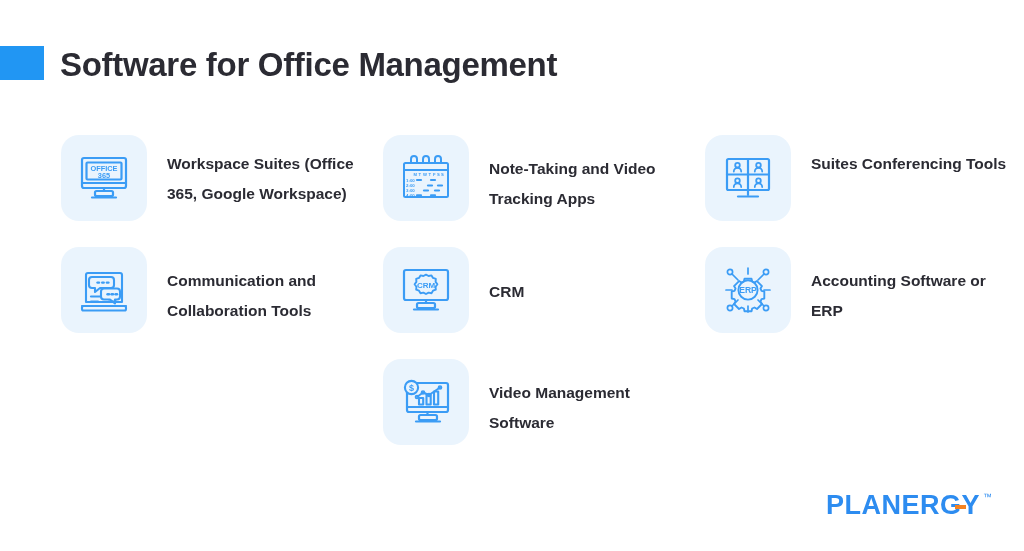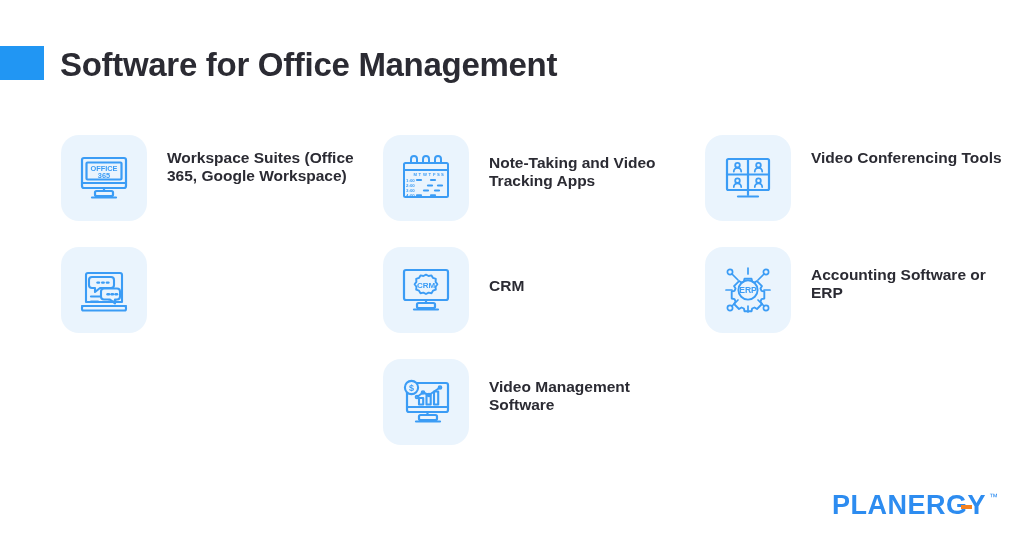--- a/index.html
+++ b/index.html
@@ -66,33 +66,33 @@
     border-radius: 18px;
     background: #eaf4fd;
     flex: 0 0 auto;
     display: flex;
     align-items: center;
     justify-content: center;
   }
   .cell-label {
     margin-left: 20px;
     font-size: 15.5px;
-    line-height: 18px;
+    line-height: 30px;
     color: #2b2b33;
     font-weight: bold;
     padding-top: 14px;
     max-width: 200px;
   }
   .cell-label.two-line { padding-top: 19px; }
   .cell-label.one-line { padding-top: 30px; }
 
   
   .footer-logo {
     position: absolute;
-    right: 26px;
+    right: 32px;
     bottom: 30px;
     display: flex;
     align-items: flex-start;
   }
   .logo-text {
     font-size: 27px;
     font-weight: bold;
     letter-spacing: 0.5px;
     color: #2d8cf0;
     position: relative;
@@ -192,21 +192,21 @@
             <path d="M34.8 21.5 a3.7 3.7 0 0 1 7.4 0"></path>
             <circle cx="17.5" cy="30.7" r="2.3"></circle>
             <path d="M13.8 37 a3.7 3.7 0 0 1 7.4 0"></path>
             <circle cx="38.5" cy="30.7" r="2.3"></circle>
             <path d="M34.8 37 a3.7 3.7 0 0 1 7.4 0"></path>
           </g>
           <line x1="28" y1="40" x2="28" y2="45"></line>
           <line x1="18" y1="46.5" x2="38" y2="46.5"></line>
         </svg>
       </div>
-      <div class="cell-label">Video Conferencing Tools</div>
+      <div class="cell-label">Suites Conferencing Tools</div>
     </div>
   </div>
 
   <div class="row">
 
     <div class="cell">
       <div class="icon-tile">
         <svg width="56" height="56" viewBox="0 0 56 56" fill="none" stroke="#3b9cf5" stroke-width="2.1" stroke-linecap="round" stroke-linejoin="round">
           <path d="M10 13 a2 2 0 0 1 2-2 h32 a2 2 0 0 1 2 2 v27 h-36 z"></path>
           <line x1="6" y1="44" x2="50" y2="44"></line>
@@ -223,20 +223,21 @@
             <line x1="35.5" y1="32.2" x2="37" y2="32.2"></line>
             <line x1="39.5" y1="32.2" x2="41" y2="32.2"></line>
           </g>
           <g stroke-width="2.2">
             <line x1="15" y1="34.5" x2="24" y2="34.5"></line>
             <line x1="15" y1="39.5" x2="22" y2="39.5"></line>
             <line x1="33" y1="39.5" x2="40" y2="39.5"></line>
           </g>
         </svg>
       </div>
+      <div class="cell-label two-line">Communication and Collaboration Tools</div>
     </div>
 
     <div class="cell">
       <div class="icon-tile">
         <svg width="56" height="56" viewBox="0 0 56 56" fill="none" stroke="#3b9cf5" stroke-width="2.2" stroke-linecap="round" stroke-linejoin="round">
           <rect x="6" y="8" width="44" height="30" rx="2"></rect>
           <rect x="19" y="41" width="18" height="5" rx="1.5"></rect>
           <line x1="28" y1="38" x2="28" y2="41"></line>
           <line x1="16" y1="47.5" x2="40" y2="47.5"></line>
           <path d="M28 12.6

